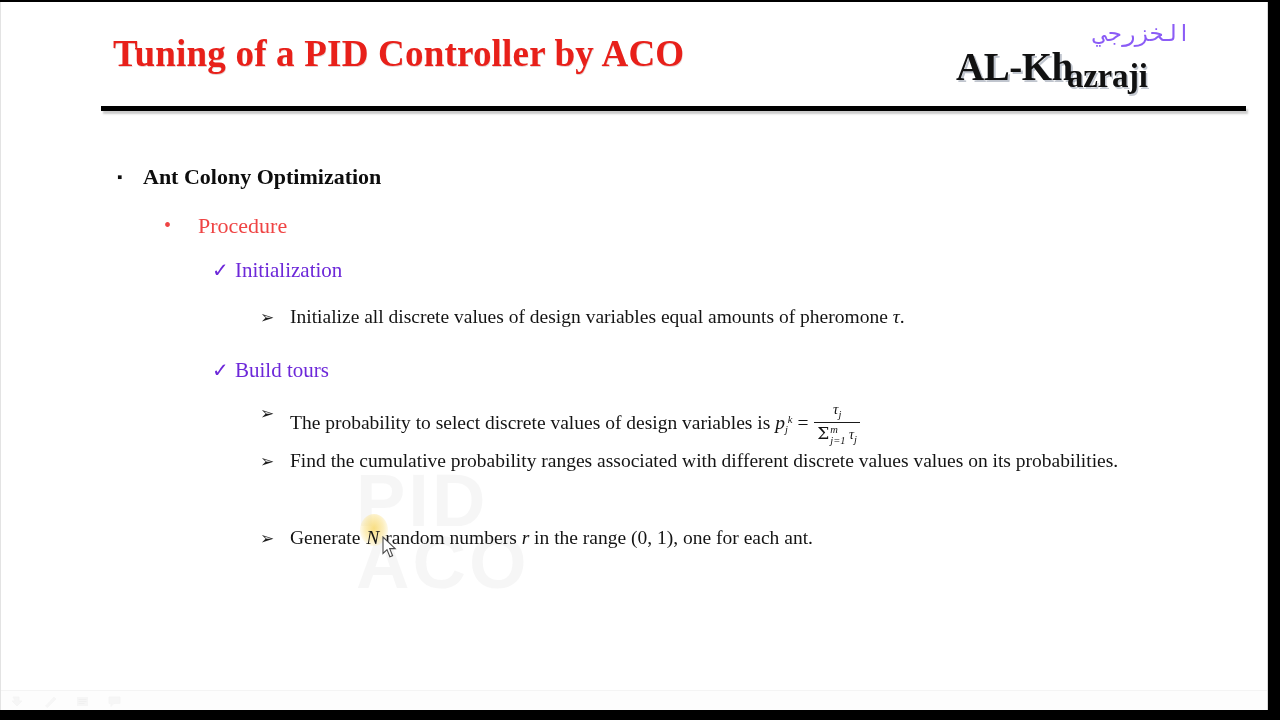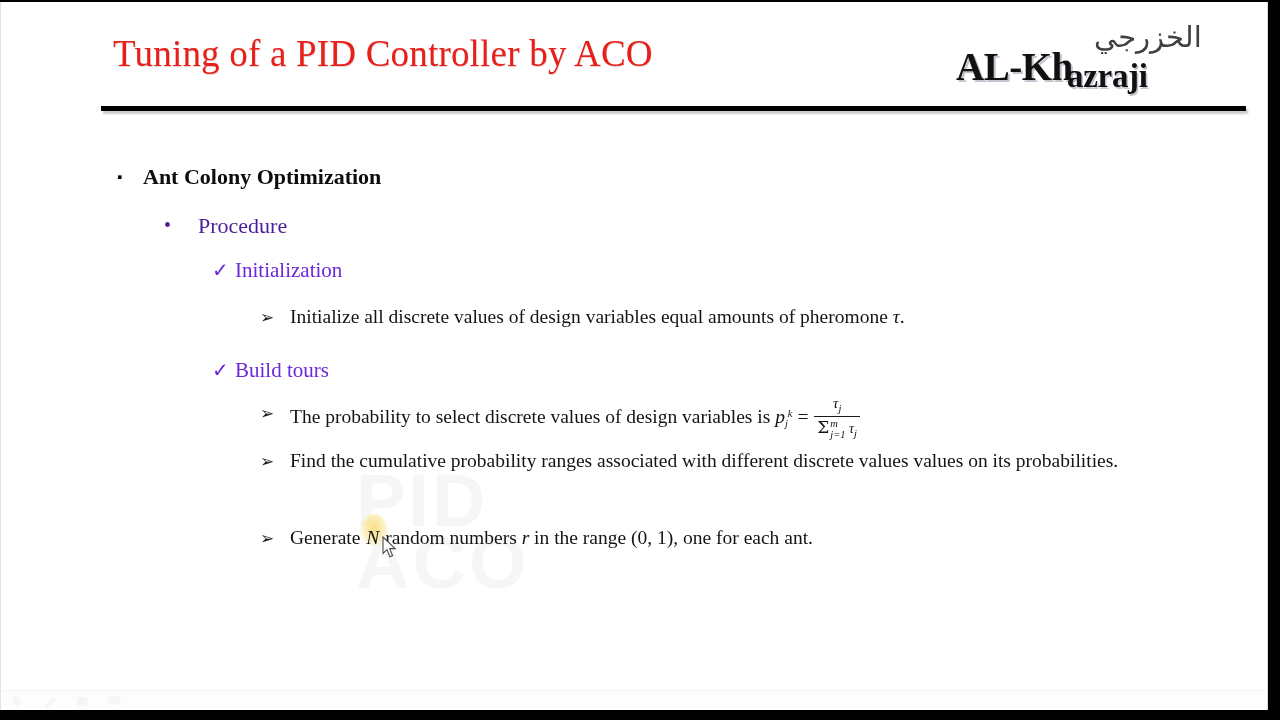--- a/index.html
+++ b/index.html
@@ -34,21 +34,21 @@
     box-sizing: border-box;
     overflow: hidden;
   }
 
   
   .slide-title {
     position: absolute;
     left: 112px;
     top: 30px;
     font-size: 37px;
-    font-weight: normal;
+    font-weight: bold;
     color: #E8201A;
     letter-spacing: 0.2px;
     white-space: nowrap;
     text-shadow: 0.5px 0.5px 0 rgba(120,0,0,0.18);
   }
 
   
   #logo {
     position: absolute;
     left: 955px;
@@ -76,25 +76,25 @@
     font-weight: bold;
     color: #111111;
     white-space: nowrap;
     letter-spacing: -0.3px;
     text-shadow: 1.5px 1.5px 0 rgba(140,150,165,0.5);
   }
   .logo-arabic {
     position: absolute;
     left: 138px;
     top: -2px;
-    font-size: 29px;
-    color: #404040;
+    font-size: 23px;
+    color: #8b5cf6;
     white-space: nowrap;
     direction: rtl;
-    font-family: Liberation Serif, serif;
+    font-family: Liberation Mono, monospace;
   }
 
   .title-rule {
     position: absolute;
     left: 100px;
     top: 104px;
     width: 1145px;
     height: 5px;
     background: #000000;
     box-shadow: 2px 3px 2px rgba(120,120,120,0.38);
@@ -121,21 +121,21 @@
     display: inline-block;
     width: 26px;
     font-size: 15px;
     vertical-align: 2px;
   }
 
   .lvl2 {
     position: absolute;
     left: 163px;
     font-size: 22px;
-    color: #4c1d95;
+    color: #ef4444;
     white-space: nowrap;
   }
   .lvl2 .bul {
     display: inline-block;
     width: 34px;
     font-size: 20px;
     vertical-align: 1px;
   }
 
   .lvl3 {
@@ -182,21 +182,21 @@
 
   
   .frac {
     display: inline-block;
     vertical-align: middle;
     text-align: center;
     font-size: 15px;
     line-height: 1.15;
     position: relative;
     top: -1px;
-    margin: 2px 1px;
+    margin: 8px 1px;
   }
   .frac .num {
     display: block;
     padding: 0 4px 1px 4px;
     border-bottom: 1.2px solid #1a1a1a;
   }
   .frac .den {
     display: block;
     padding: 1px 3px 0 3px;
     font-size: 14px;

